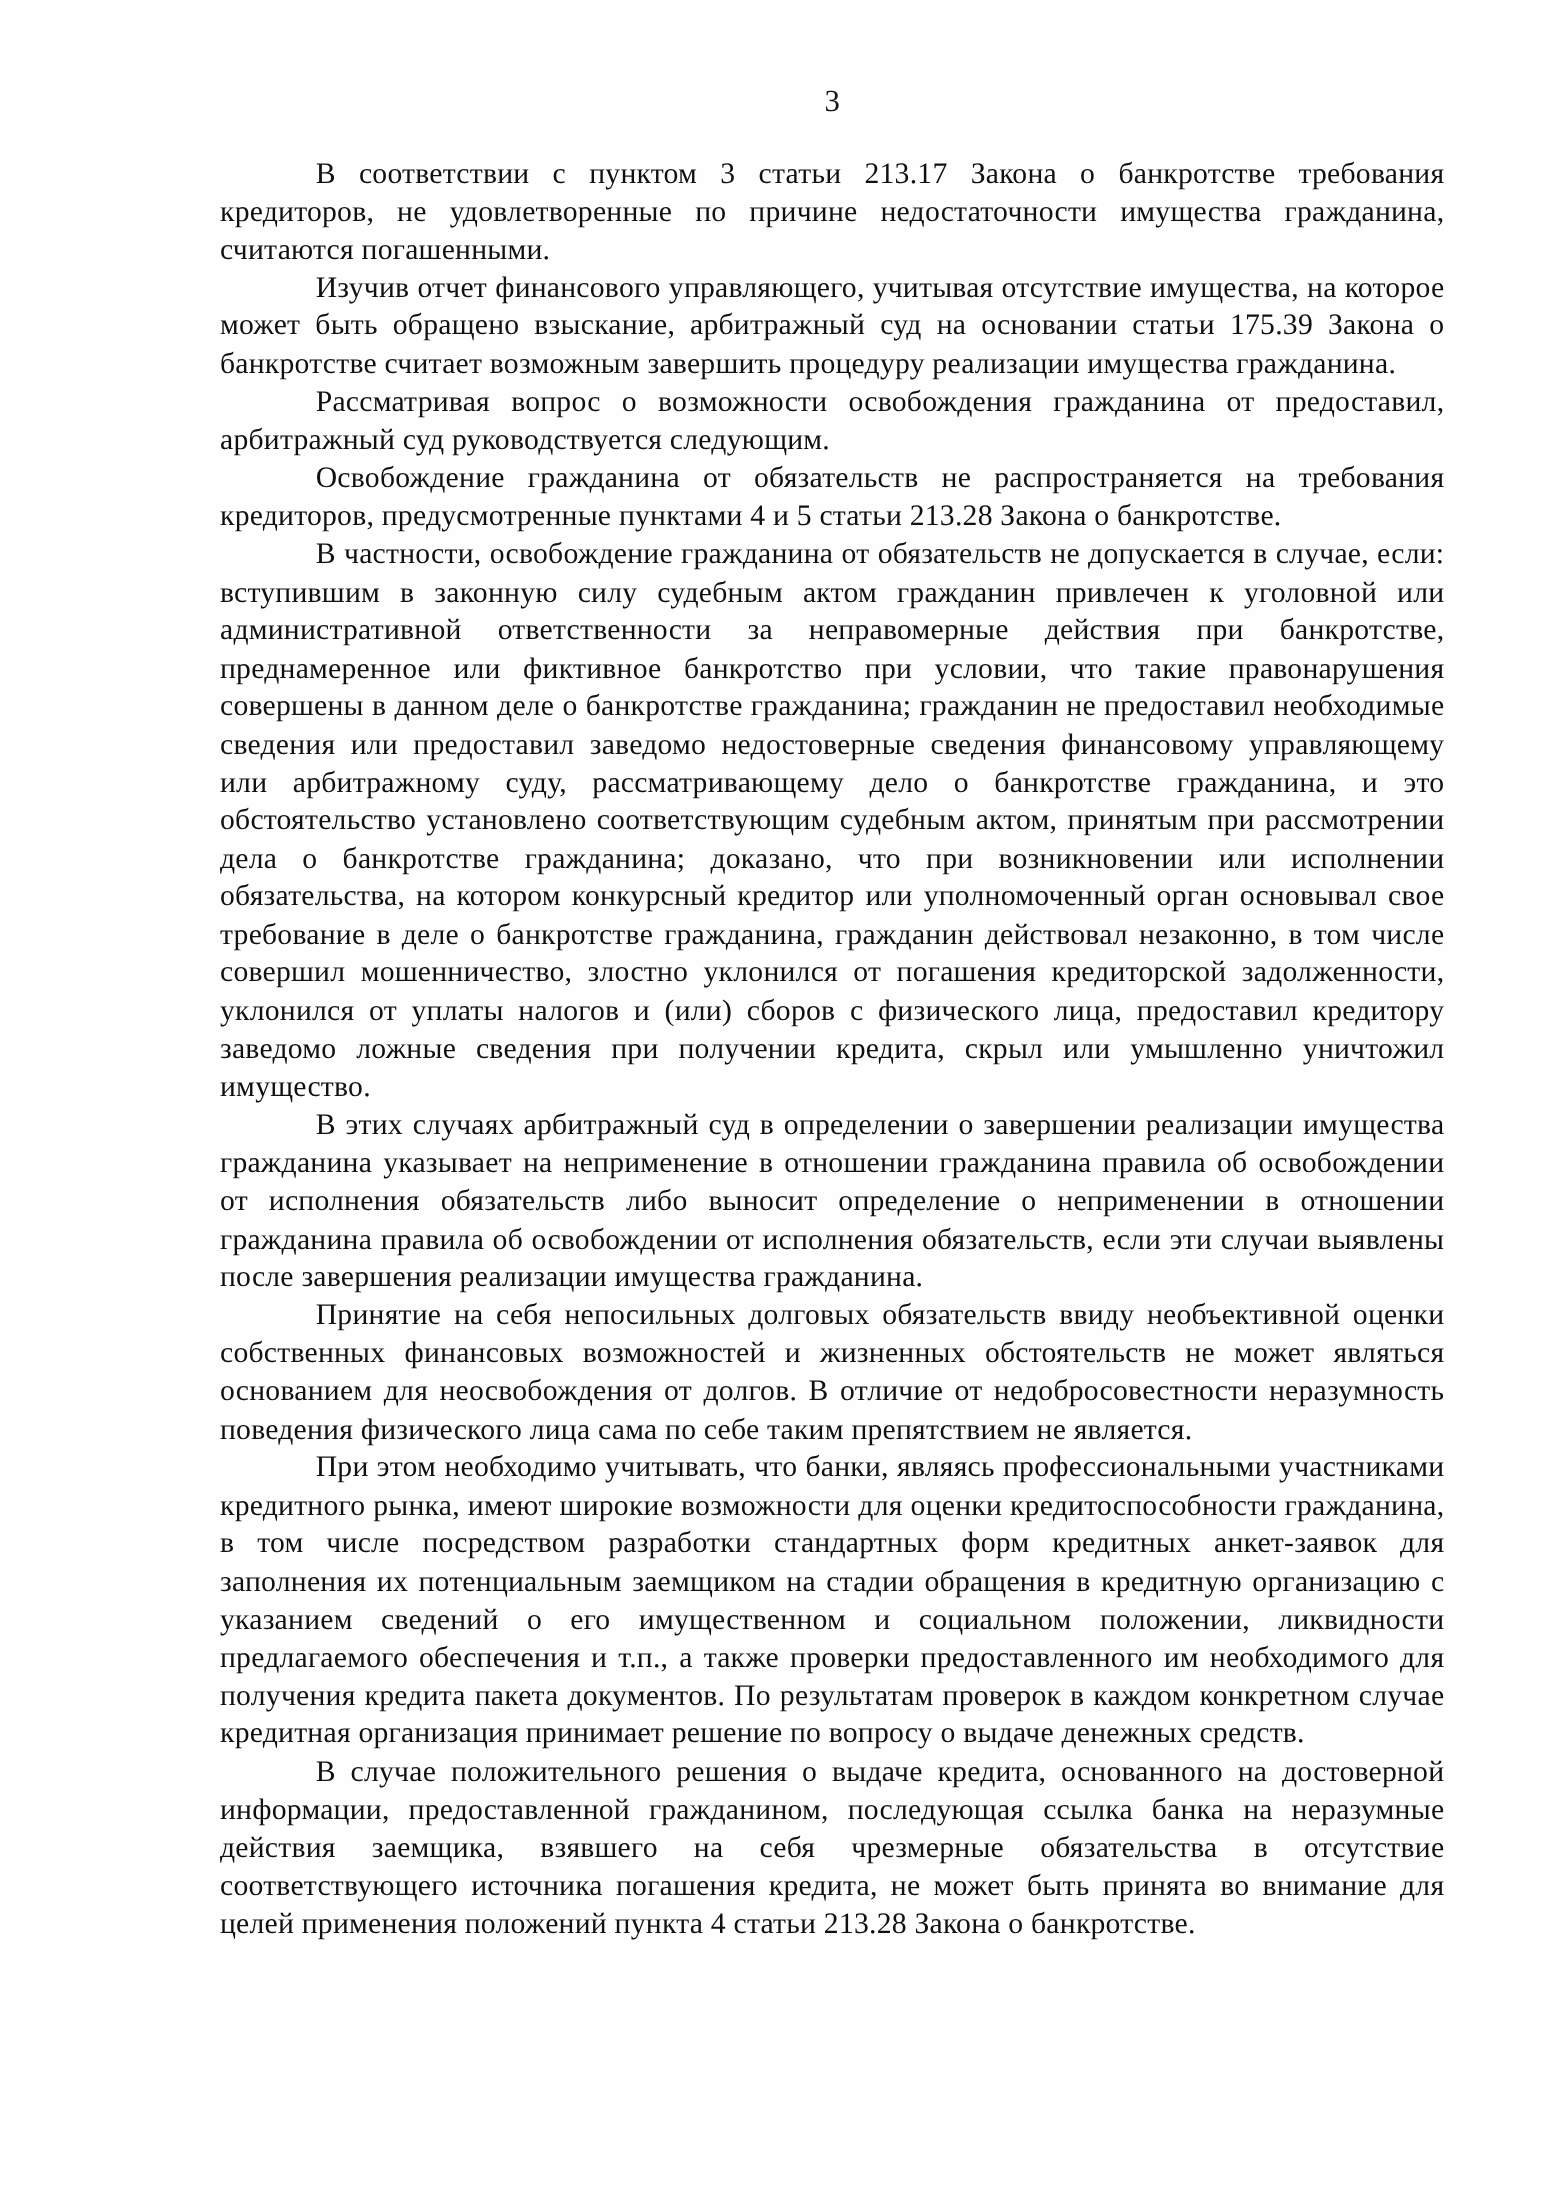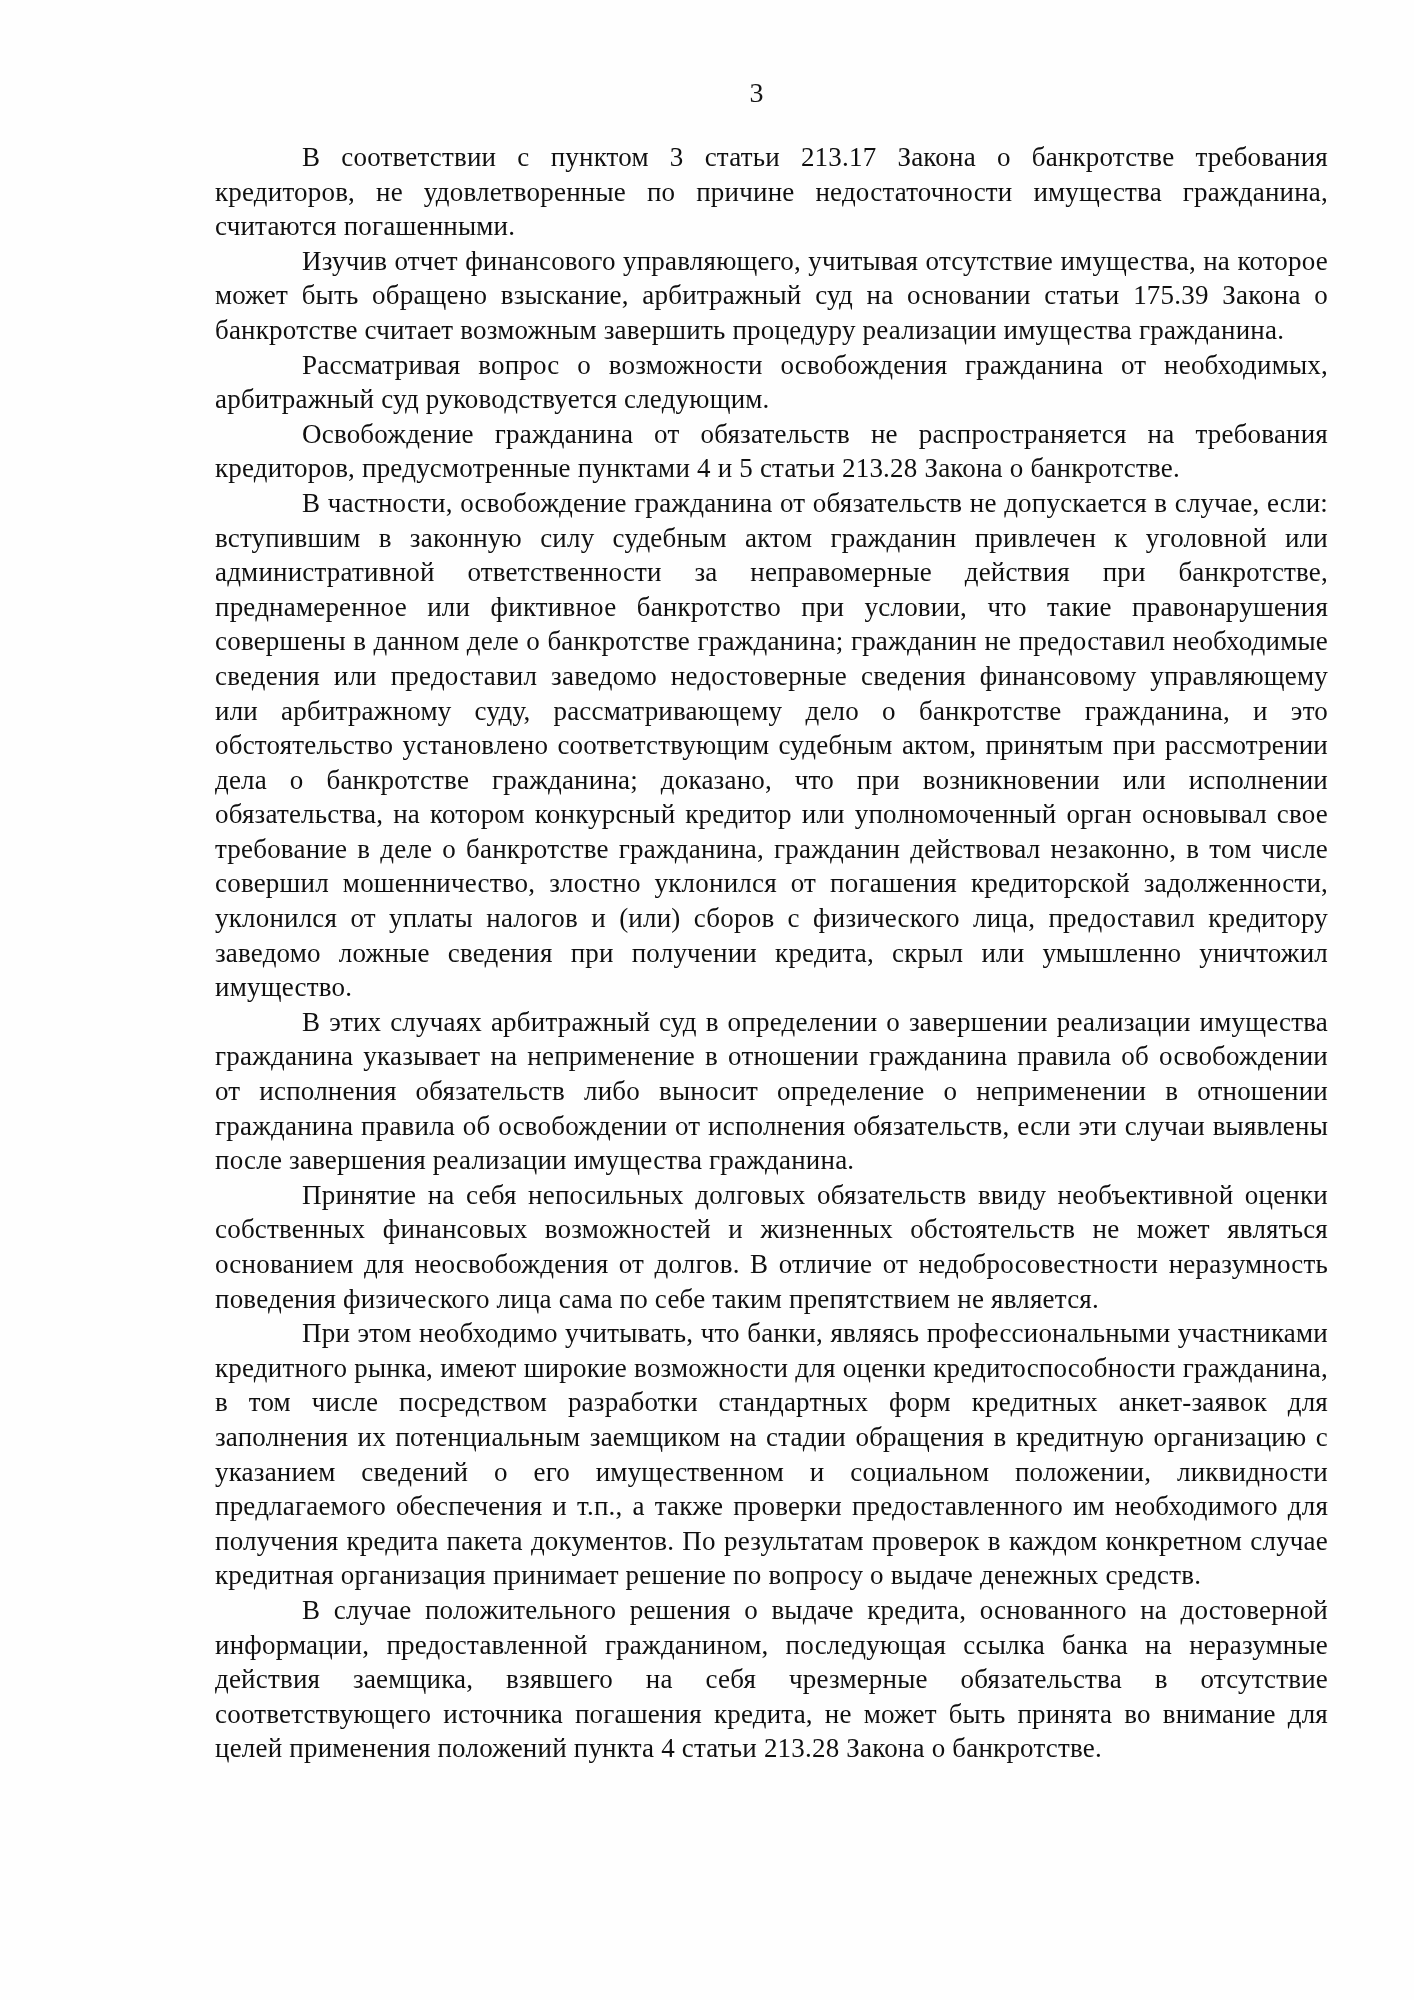--- a/index.html
+++ b/index.html
@@ -29,37 +29,36 @@
   .document-body {
     position: absolute;
     top: 140px;
     left: 200px;
     width: 1113px;
     text-align: justify;
     text-justify: inter-word;
     font-size: 27px;
     line-height: 34.6px;
     letter-spacing: 0.2px;
-    margin-left: 15px;
   }
   .document-body p.para {
     margin: 0;
     padding: 0;
     text-indent: 87px;
   }
 </style>
 </head>
 <body>
 
 <div class="page">
   <div class="page-number">3</div>
   <div class="document-body">
       <p class="para">В соответствии с пунктом 3 статьи 213.17 Закона о банкротстве требования кредиторов, не удовлетворенные по причине недостаточности имущества гражданина, считаются погашенными.</p>
       <p class="para">Изучив отчет финансового управляющего, учитывая отсутствие имущества, на которое может быть обращено взыскание, арбитражный суд на основании статьи 175.39 Закона о банкротстве считает возможным завершить процедуру реализации имущества гражданина.</p>
-      <p class="para">Рассматривая вопрос о возможности освобождения гражданина от необходимых, арбитражный суд руководствуется следующим.</p>
+      <p class="para">Рассматривая вопрос о возможности освобождения гражданина от предоставил, арбитражный суд руководствуется следующим.</p>
       <p class="para">Освобождение гражданина от обязательств не распространяется на требования кредиторов, предусмотренные пунктами 4 и 5 статьи 213.28 Закона о банкротстве.</p>
       <p class="para">В частности, освобождение гражданина от обязательств не допускается в случае, если: вступившим в законную силу судебным актом гражданин привлечен к уголовной или административной ответственности за неправомерные действия при банкротстве, преднамеренное или фиктивное банкротство при условии, что такие правонарушения совершены в данном деле о банкротстве гражданина; гражданин не предоставил необходимые сведения или предоставил заведомо недостоверные сведения финансовому управляющему или арбитражному суду, рассматривающему дело о банкротстве гражданина, и это обстоятельство установлено соответствующим судебным актом, принятым при рассмотрении дела о банкротстве гражданина; доказано, что при возникновении или исполнении обязательства, на котором конкурсный кредитор или уполномоченный орган основывал свое требование в деле о банкротстве гражданина, гражданин действовал незаконно, в том числе совершил мошенничество, злостно уклонился от погашения кредиторской задолженности, уклонился от уплаты налогов и (или) сборов с физического лица, предоставил кредитору заведомо ложные сведения при получении кредита, скрыл или умышленно уничтожил имущество.</p>
       <p class="para">В этих случаях арбитражный суд в определении о завершении реализации имущества гражданина указывает на неприменение в отношении гражданина правила об освобождении от исполнения обязательств либо выносит определение о неприменении в отношении гражданина правила об освобождении от исполнения обязательств, если эти случаи выявлены после завершения реализации имущества гражданина.</p>
       <p class="para">Принятие на себя непосильных долговых обязательств ввиду необъективной оценки собственных финансовых возможностей и жизненных обстоятельств не может являться основанием для неосвобождения от долгов. В отличие от недобросовестности неразумность поведения физического лица сама по себе таким препятствием не является.</p>
       <p class="para">При этом необходимо учитывать, что банки, являясь профессиональными участниками кредитного рынка, имеют широкие возможности для оценки кредитоспособности гражданина, в том числе посредством разработки стандартных форм кредитных анкет-заявок для заполнения их потенциальным заемщиком на стадии обращения в кредитную организацию с указанием сведений о его имущественном и социальном положении, ликвидности предлагаемого обеспечения и т.п., а также проверки предоставленного им необходимого для получения кредита пакета документов. По результатам проверок в каждом конкретном случае кредитная организация принимает решение по вопросу о выдаче денежных средств.</p>
       <p class="para">В случае положительного решения о выдаче кредита, основанного на достоверной информации, предоставленной гражданином, последующая ссылка банка на неразумные действия заемщика, взявшего на себя чрезмерные обязательства в отсутствие соответствующего источника погашения кредита, не может быть принята во внимание для целей применения положений пункта 4 статьи 213.28 Закона о банкротстве.</p>
     </div>
 </div>
 
 </body></html>

